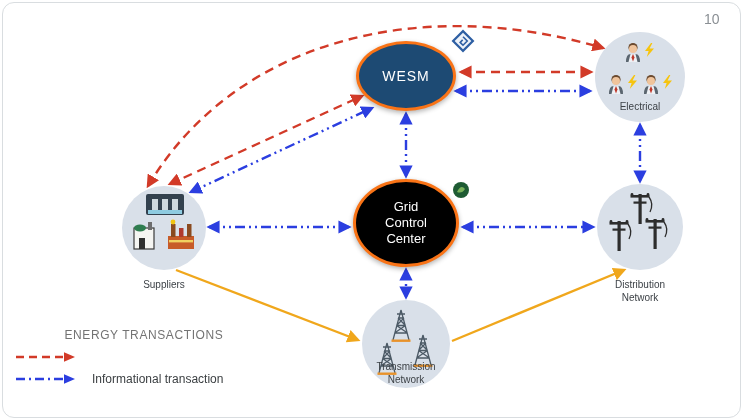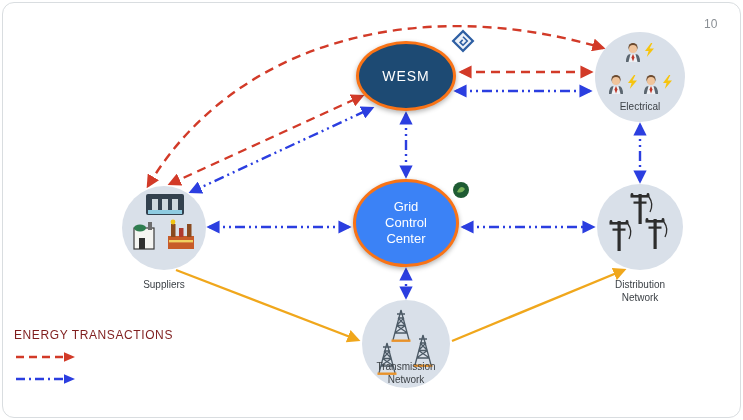--- a/index.html
+++ b/index.html
@@ -2,51 +2,51 @@
 <html><head>
 <meta charset="utf-8">
 <style>
   * { margin:0; padding:0; box-sizing:border-box; }
   html,body { width:743px; height:420px; background:#fff; font-family:"Liberation Sans", sans-serif; }
   .slide { position:relative; width:743px; height:420px; background:#ffffff; overflow:hidden; }
   .slide-border { position:absolute; inset:2px; border:1px solid #d9dde0; border-radius:12px; pointer-events:none; }
 
   .title { position:absolute; left:18px; top:8px; width:210px; font-size:22px; line-height:26px;
            font-weight:700; color:#1a4687; white-space:pre-line; letter-spacing:-0.2px; }
-  .page-num { position:absolute; left:704px; top:17px; font-size:12px; color:#8a8f94; }
+  .page-num { position:absolute; left:704px; top:11px; font-size:14px; color:#8a8f94; }
 
   #edge-layer { position:absolute; left:0; top:0; }
   .edge { fill:none; stroke-width:2.4; }
   .financial { stroke:#d23a28; stroke-dasharray:9 6; }
   .informational { stroke:#2b3ee0; stroke-dasharray:10 4 2 4 2 4; }
   .electrical { stroke:#f0a71c; }
 
   .node { position:absolute; display:flex; align-items:center; justify-content:center; }
   .ellipse-node { border-radius:50%; border:3px solid #f97316; box-shadow:0 2px 5px rgba(0,0,0,.3); color:#fff;
                   text-align:center; }
   .wesm { left:356px; top:41px; width:100px; height:70px; background:#1d4a73; font-size:14px; letter-spacing:1px; }
-  .gcc  { left:353px; top:179px; width:106px; height:88px; background:#3b82f6; font-size:13px; line-height:16px; white-space:pre-line; }
+  .gcc  { left:353px; top:179px; width:106px; height:88px; background:#000000; font-size:13px; line-height:16px; white-space:pre-line; }
   .circle-node { border-radius:50%; background:#d9e0e9; }
   .suppliers { left:595px; top:32px;  width:90px; height:90px; }
   .generators { left:122px; top:186px; width:84px; height:84px; }
   .distribution { left:597px; top:184px; width:86px; height:86px; }
   .transmission { left:362px; top:300px; width:88px; height:88px; }
 
   .node-label { position:absolute; text-align:center; font-size:10px; color:#3d4247; white-space:pre-line; line-height:13px; }
   .lbl-suppliers { left:595px; top:100px; width:90px; }
   .lbl-generators { left:114px; top:278px; width:100px; }
   .lbl-distribution { left:590px; top:278px; width:100px; }
   .lbl-transmission { left:356px; top:360px; width:100px;text-align:center; }
 
   .logo { position:absolute; }
   .wesm-logo { left:450px; top:28px; }
   .ngcp-logo { left:452px; top:181px; }
 
   .legend { position:absolute; left:14px; top:328px; }
-  .legend-title { font-size:12px; letter-spacing:0.6px; color:#7f1d1d; margin-bottom:4px;text-align:right; }
+  .legend-title { font-size:12px; letter-spacing:0.6px; color:#737373; margin-bottom:4px;text-align:right; }
   .legend-row { display:flex; align-items:center; height:22px; }
   .legend-sample { width:62px; height:12px; margin-right:16px; flex:0 0 62px; }
   .legend-label { font-size:12px; color:#3c4043; }
 </style>
 </head>
 <body>
 
 <div class="slide">
   <div class="slide-border"></div>
 
@@ -192,15 +192,16 @@
       <svg class="legend-sample">
         <line x1="2" y1="6" x2="50" y2="6" stroke="#d23a28" stroke-width="2.6" stroke-dasharray="8 5"></line>
         <polygon points="50,1.2 61,6 50,10.8" fill="#d23a28"></polygon>
       </svg>
     </div>
     <div class="legend-row">
       <svg class="legend-sample">
         <line x1="2" y1="6" x2="50" y2="6" stroke="#2b3ee0" stroke-width="2.6" stroke-dasharray="9 4 2 4"></line>
         <polygon points="50,1.2 61,6 50,10.8" fill="#2b3ee0"></polygon>
       </svg>
+      <span class="legend-label">Informational transaction</span>
     </div>
   </div>
 </div>
 
 </body></html>

